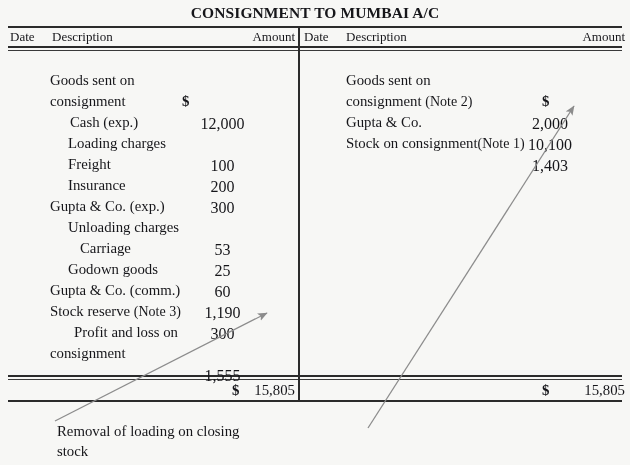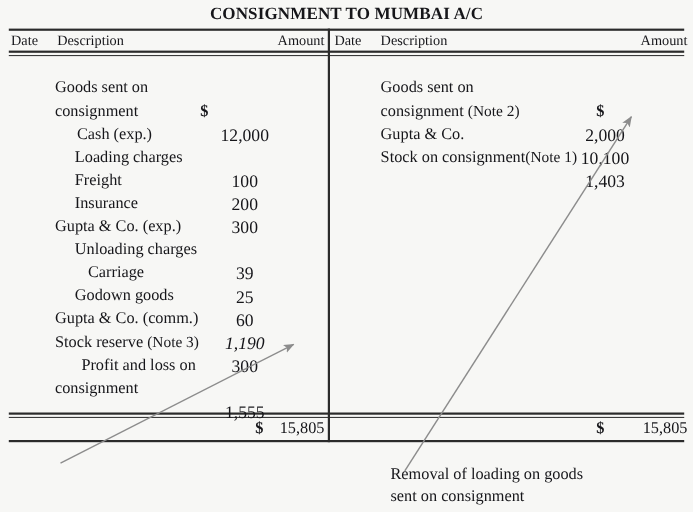--- a/index.html
+++ b/index.html
@@ -179,27 +179,27 @@
       <div class="amt" style="top: 39px;">12,000</div>
       <div class="row desc" style="top: 60px; margin-left: 20px;">Cash (exp.)</div>
       <div class="row desc indent" style="top: 81px; left: 68px;">Loading charges</div>
       <div class="amt" style="top: 81px;">100</div>
       <div class="row desc indent" style="top: 102px; left: 68px;">Freight</div>
       <div class="amt" style="top: 102px;">200</div>
       <div class="row desc indent" style="top: 123px; left: 68px;">Insurance</div>
       <div class="amt" style="top: 123px;">300</div>
       <div class="row desc" style="top: 144px;">Gupta &amp; Co. (exp.)</div>
       <div class="row desc indent" style="top: 165px; left: 68px;">Unloading charges</div>
-      <div class="amt" style="top: 165px;">39</div>
+      <div class="amt" style="top: 165px;">53</div>
       <div class="row desc indent" style="top: 186px; left: 68px; margin-left: 12px;">Carriage</div>
       <div class="amt" style="top: 186px;">25</div>
       <div class="row desc indent" style="top: 207px; left: 68px;">Godown goods</div>
       <div class="amt" style="top: 207px;">60</div>
       <div class="row desc" style="top: 228px;">Gupta &amp; Co. (comm.)</div>
-      <div class="amt" style="top: 228px; font-style: italic;">1,190</div>
+      <div class="amt" style="top: 228px;">1,190</div>
       <div class="row desc" style="top: 249px;">Stock reserve <span class="note">(Note 3)</span></div>
       <div class="amt" style="top: 249px;">300</div>
       <div class="row desc" style="top: 270px; margin-left: 24px;">Profit and loss on</div>
       <div class="row desc" style="top: 291px;">consignment</div>
       <div class="amt" style="top: 291px;">1,555</div>
     </div>
 
   <div class="side side-right" id="side-right">
       <div class="row desc" style="top: 18px;">Goods sent on</div>
       <div class="row desc" style="top: 39px;">consignment <span class="note">(Note 2)</span></div>
@@ -209,22 +209,22 @@
       <div class="amt" style="top: 60px;">10,100</div>
       <div class="row desc" style="top: 81px;">Stock on consignment<span class="note">(Note 1)</span></div>
       <div class="amt" style="top: 81px;">1,403</div>
     </div>
 
   <div class="total-row total-cur-l">$</div>
   <div class="total-row total-amt-l">15,805</div>
   <div class="total-row total-cur-r">$</div>
   <div class="total-row total-amt-r">15,805</div>
 
-  <div class="callout callout-right">Removal of loading on goods
-sent on consignment</div>
+  <div class="callout callout-left">Removal of loading on closing
+stock</div>
 
   <svg class="arrows" viewBox="0 0 630 465">
     <defs>
       <marker id="ah" markerWidth="9" markerHeight="9" refX="7" refY="3.1" orient="auto">
         <path d="M0,0 L7.5,3.1 L0,6.2 L1.7,3.1 Z" fill="#8c8c8c"></path>
       </marker>
     </defs>
     <line x1="55" y1="421" x2="267" y2="313" stroke="#8c8c8c" stroke-width="1.3" marker-end="url(#ah)"></line>
     <line x1="368" y1="428" x2="574" y2="106" stroke="#8c8c8c" stroke-width="1.3" marker-end="url(#ah)"></line>
   </svg>

